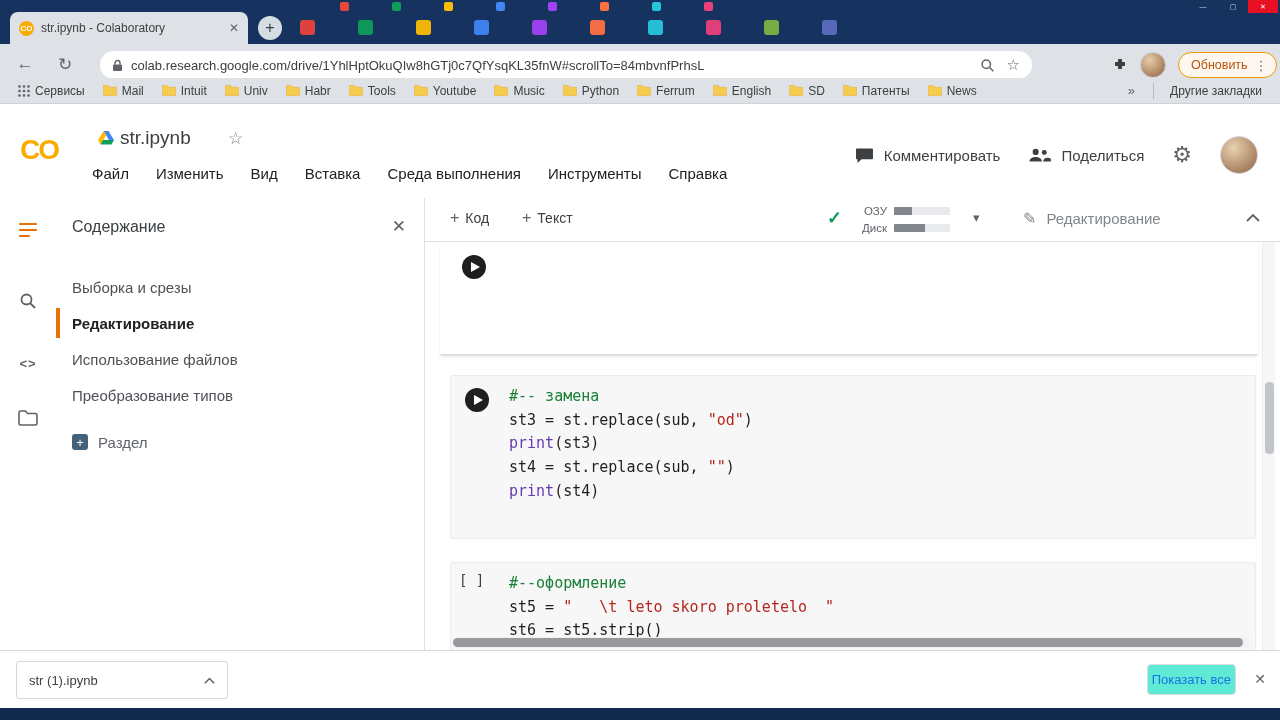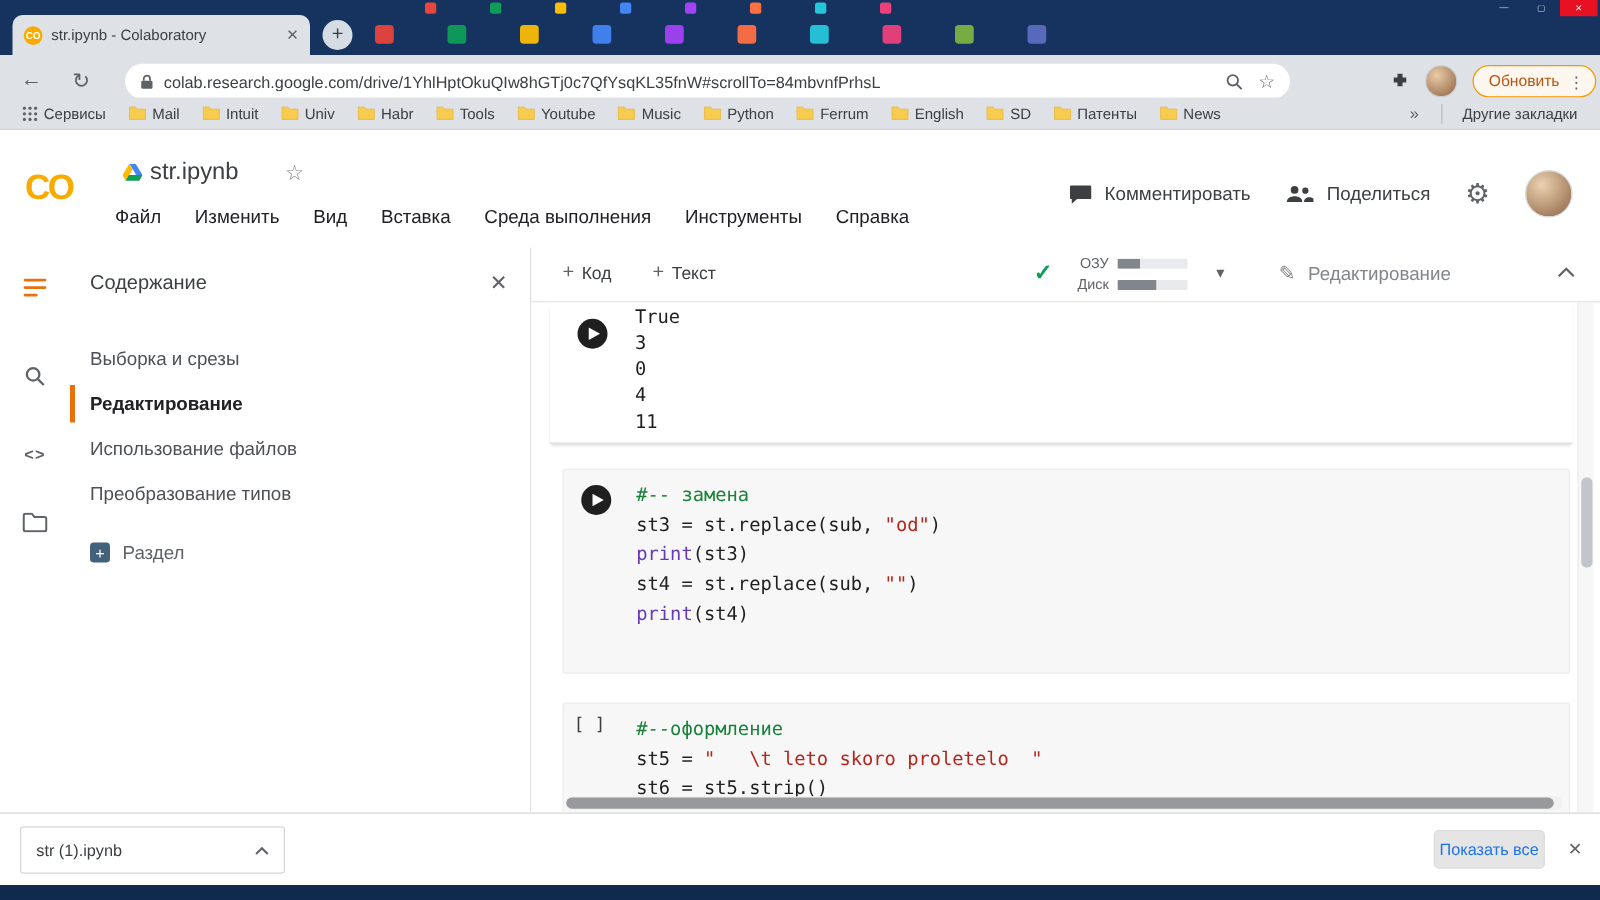--- a/index.html
+++ b/index.html
@@ -112,21 +112,21 @@
   
   .hscroll{position:absolute;left:27px;right:12px;bottom:2px;height:11px;background:#f1f1f1;border-radius:6px}
   .hthumb{position:absolute;left:1px;top:1px;bottom:1px;width:99%;background:#97999c;border-radius:5px;cursor:grab}
   .vscroll{position:absolute;top:130px;left:1262px;width:13px;height:408px;background:#f7f7f7;border-left:1px solid #ececec}
   .vthumb{position:absolute;left:2px;top:140px;width:9px;height:72px;background:#c2c5c9;border-radius:4px;cursor:grab}
 
   
   .downloads{position:absolute;top:650px;left:0;width:1280px;height:58px;background:#fff;border-top:1px solid #d6d6d6}
   .dl-chip{position:absolute;left:16px;top:10px;width:212px;height:38px;border:1px solid #d6d6d6;border-radius:3px;display:flex;align-items:center;padding:0 12px;gap:10px;cursor:pointer}
   .dl-name{font-size:13px;color:#3c4043;flex:1}
-  .show-all{position:absolute;right:44px;top:13px;padding:7px 4px;border:1px solid #dadce0;border-radius:4px;font-size:13px;color:#1a73e8;background:#e5e5e5;cursor:pointer}
+  .show-all{position:absolute;right:44px;top:13px;padding:7px 4px;border:1px solid #dadce0;border-radius:4px;font-size:13px;color:#1a73e8;background:#5eead4;cursor:pointer}
   .dl-close{position:absolute;right:14px;top:20px;font-size:14px;color:#5f6368;cursor:pointer}
 
   .taskbar-sliver{position:absolute;top:708px;left:0;width:1280px;height:12px;background:#102a4e}
 </style>
 </head>
 <body>
 
 <div class="screen">
 
   <div class="desktop-strip">
@@ -412,25 +412,20 @@
       </div>
     </div>
 
     <div class="main">
         <div class="cell cell-0">
           <div class="gutter">
             <div class="play-btn">
               <span class="play-tri"></span>
             </div>
           </div>
-          <pre class="cell-out">True
-3
-0
-4
-11</pre>
         </div>
         <div class="cell cell-1">
           <div class="gutter">
             <div class="play-btn">
               <span class="play-tri"></span>
             </div>
           </div>
           <div class="code-lines">
             <div class="code-line"><span class="tok-com">#-- замена</span></div>
             <div class="code-line"><span class="tok-pln">st3 = st.replace(sub, </span><span class="tok-str">"od"</span><span class="tok-pln">)</span></div>

